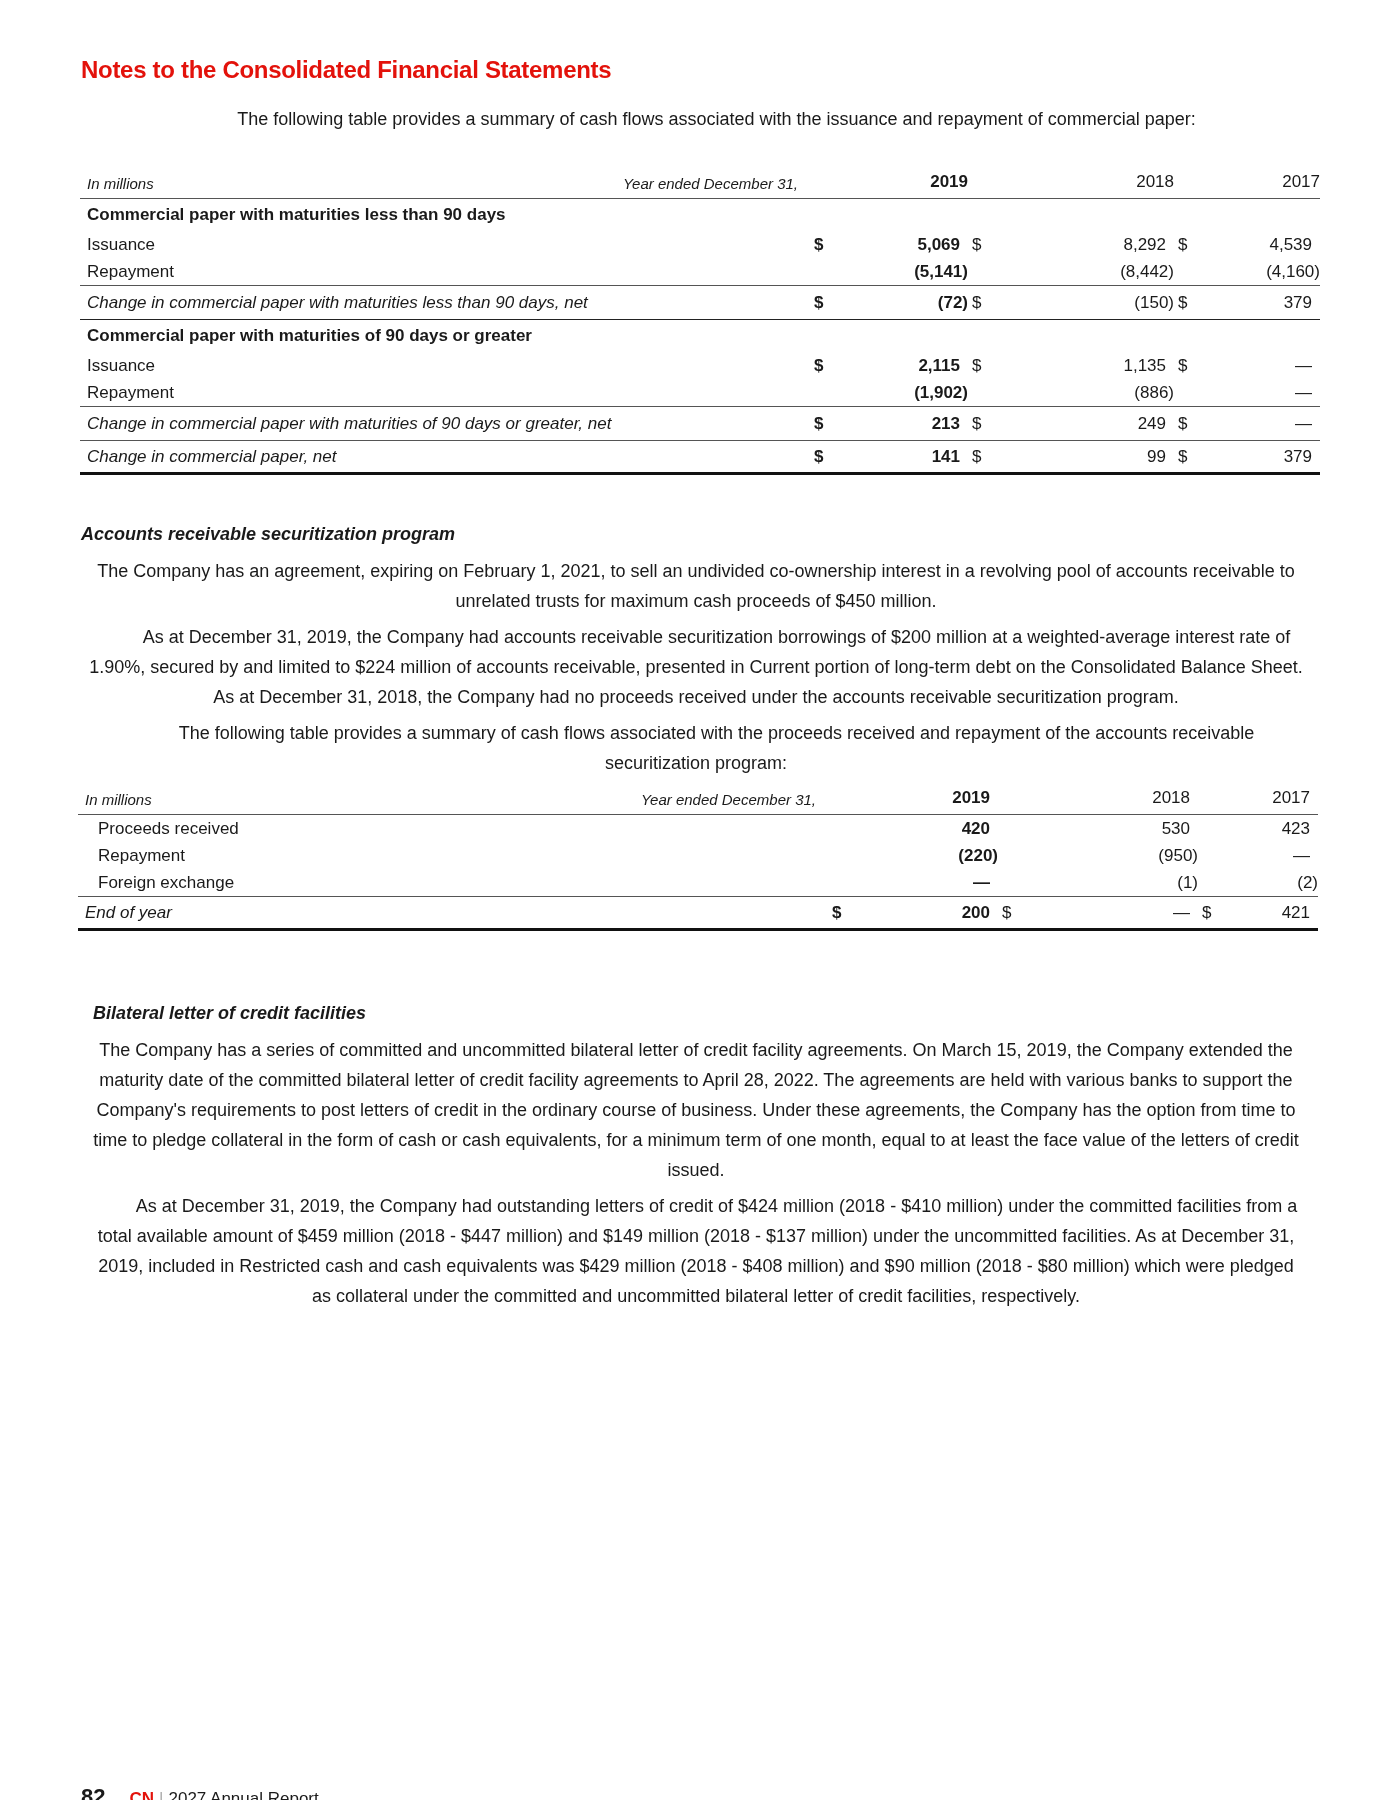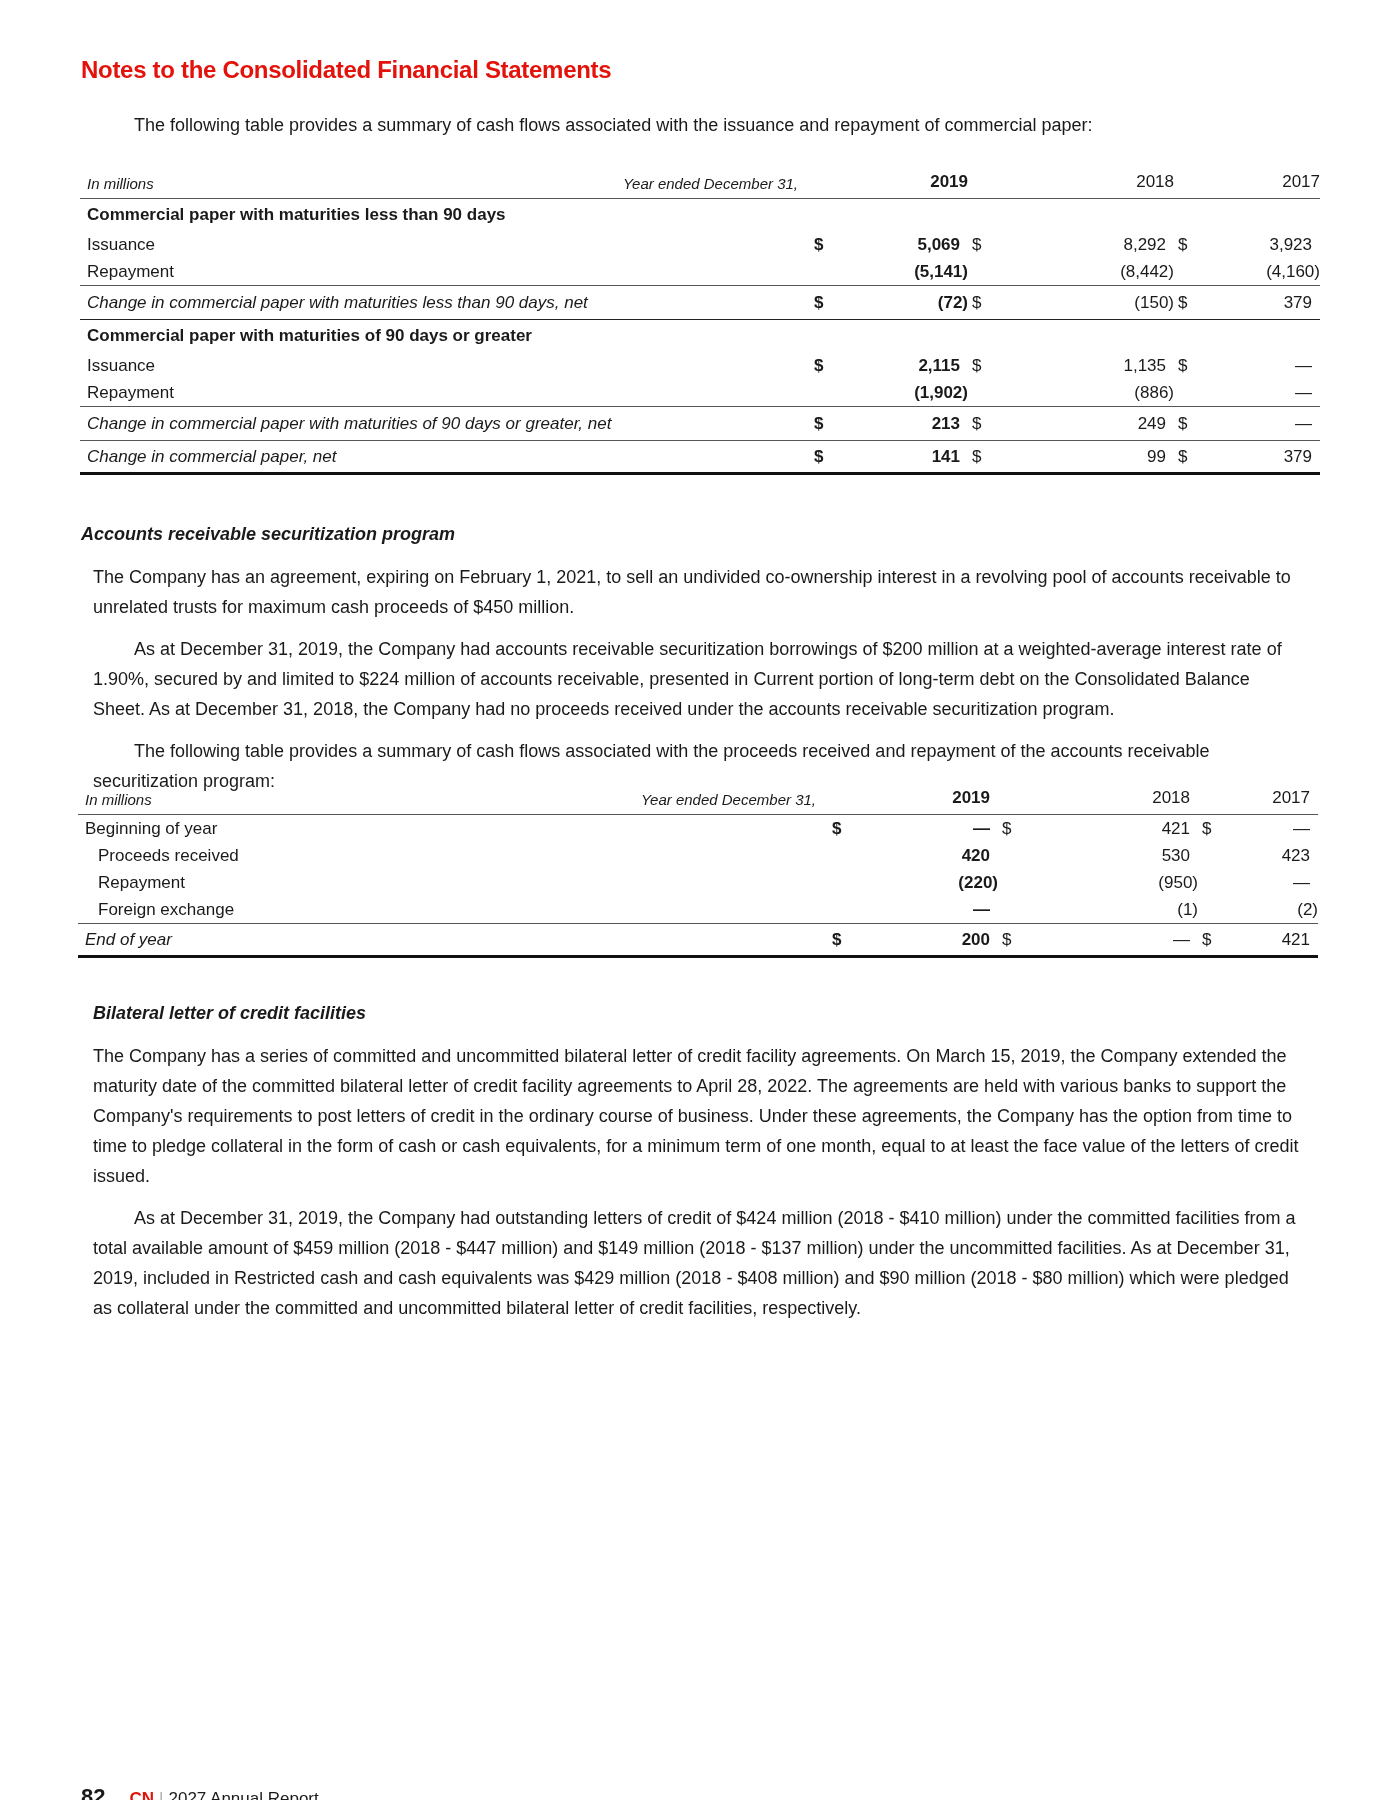--- a/index.html
+++ b/index.html
@@ -8,21 +8,21 @@
     font-family: "Liberation Sans", sans-serif; color: #1a1a1a;
   }
   .page-title {
     position: absolute; left: 81px; top: 56px;
     font-size: 24px; font-weight: bold; color: #e3120b; letter-spacing: -0.3px;
   }
   .para {
     position: absolute; left: 81px; width: 1230px;
     font-size: 18px; line-height: 30px; color: #1a1a1a;
   }
-  .para p { margin: 12px; }
+  .para p { margin: 6px; text-align: center; }
   .para p.indent { text-indent: 41px; }
   .section-heading {
     position: absolute; left: 81px; font-size: 18px; font-weight: bold; color: #1a1a1a; font-style: italic;
   }
 
   
   .fin-table {
     position: absolute; border-collapse: collapse; table-layout: fixed;
     font-size: 17px; color: #1a1a1a;
   }
@@ -90,21 +90,21 @@
   <tr class="group">
     <td class="label" colspan="7">Commercial paper with maturities less than 90 days</td>
   </tr>
   <tr class="row">
     <td class="label">Issuance</td>
     <td class="dol bold">$</td>
     <td class="num bold"><span>5,069</span><span class="np"></span></td>
     <td class="dol">$</td>
     <td class="num"><span>8,292</span><span class="np"></span></td>
     <td class="dol">$</td>
-    <td class="num"><span>3,923</span><span class="np"></span></td>
+    <td class="num"><span>4,539</span><span class="np"></span></td>
   </tr>
   <tr class="row">
     <td class="label">Repayment</td>
     <td class="dol bold"></td>
     <td class="num bold">(5,141)</td>
     <td class="dol"></td>
     <td class="num">(8,442)</td>
     <td class="dol"></td>
     <td class="num">(4,160)</td>
   </tr>
@@ -184,29 +184,20 @@
       <span style="float:right; padding-right:12px;">Year ended December 31,</span>
     </td>
     <td></td>
     <td class="year cur"><span>2019</span><span class="np"></span></td>
     <td></td>
     <td class="year"><span>2018</span><span class="np"></span></td>
     <td></td>
     <td class="year"><span>2017</span><span class="np"></span></td>
   </tr>
   <tr class="row">
-    <td class="label">Beginning of year</td>
-    <td class="dol bold">$</td>
-    <td class="num bold"><span>—</span><span class="np"></span></td>
-    <td class="dol">$</td>
-    <td class="num"><span>421</span><span class="np"></span></td>
-    <td class="dol">$</td>
-    <td class="num"><span>—</span><span class="np"></span></td>
-  </tr>
-  <tr class="row">
     <td class="label sub">Proceeds received</td>
     <td class="dol bold"></td>
     <td class="num bold"><span>420</span><span class="np"></span></td>
     <td class="dol"></td>
     <td class="num"><span>530</span><span class="np"></span></td>
     <td class="dol"></td>
     <td class="num"><span>423</span><span class="np"></span></td>
   </tr>
   <tr class="row">
     <td class="label sub">Repayment</td>

